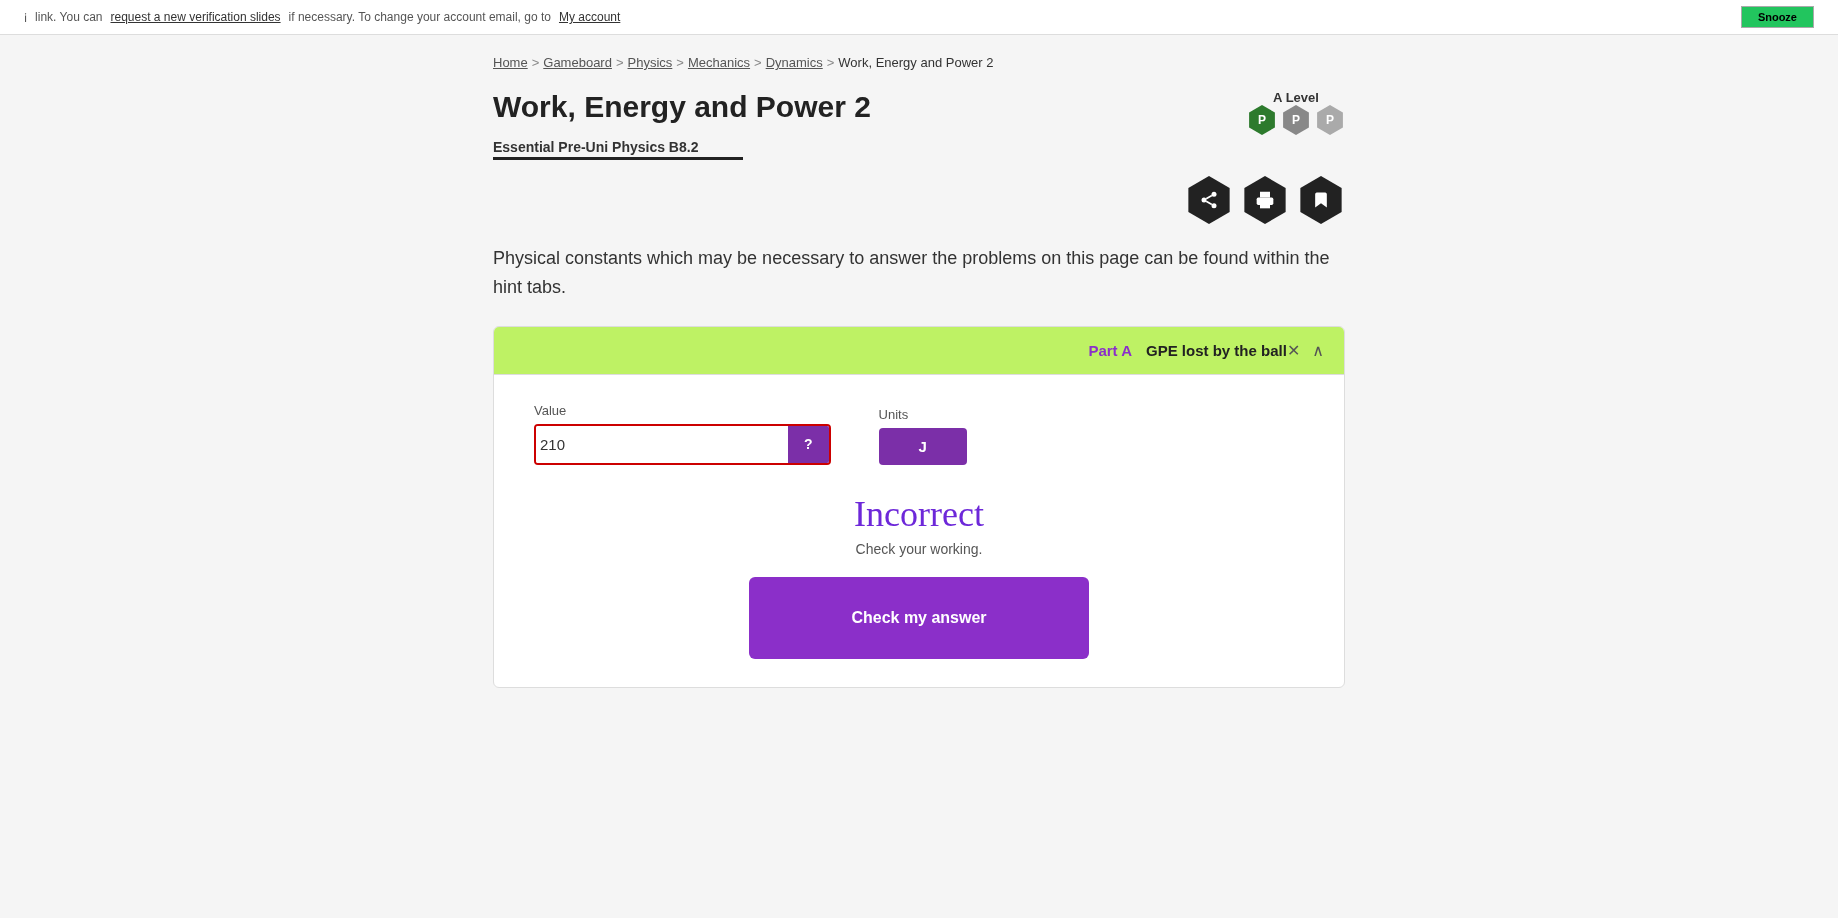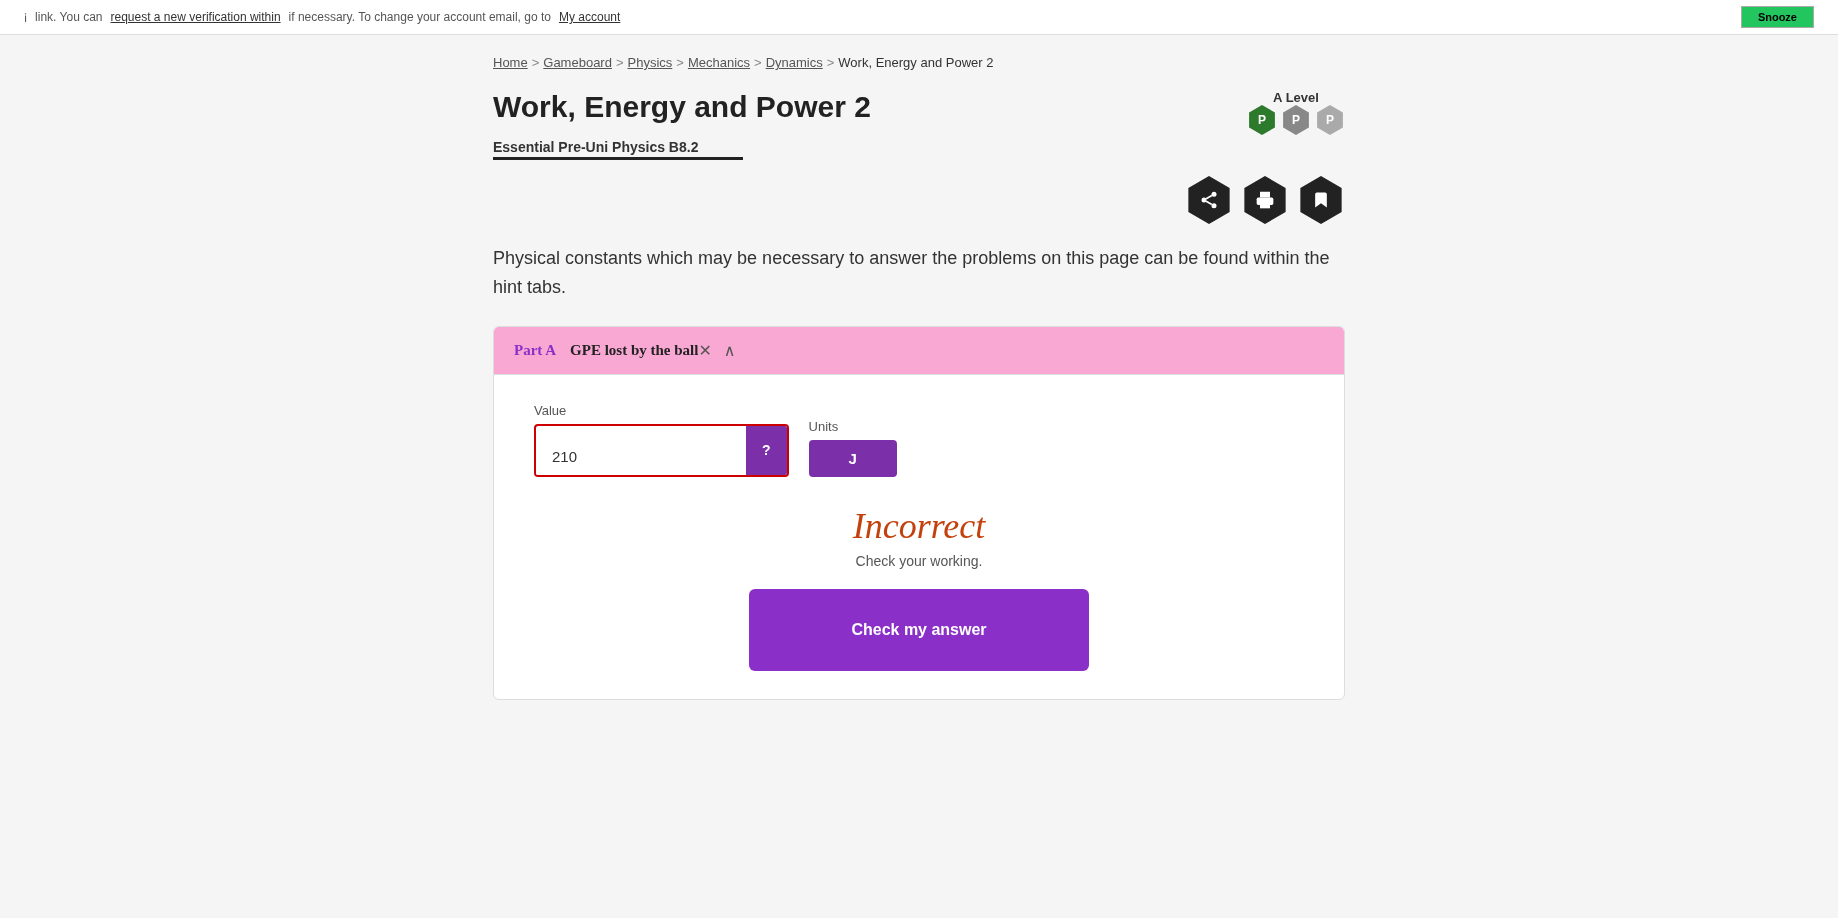--- a/index.html
+++ b/index.html
@@ -143,27 +143,26 @@
     }
 
     
     .question-card {
       background: #fff;
       border: 1px solid #ddd;
       border-radius: 6px;
       overflow: hidden;
     }
     .card-header {
-      background: #f9a8d4;
+      background: #bef264;
       border-bottom: 1px solid #ddd;
       padding: 14px 20px;
       display: flex;
       align-items: center;
-      justify-content: flex-start;
-      font-family: Liberation Serif, serif;
+      justify-content: flex-end;
     }
     .part-label {
       color: #8b2fc9;
       font-weight: bold;
       font-size: 15px;
       margin-right: 14px;
     }
     .card-title {
       font-weight: bold;
       font-size: 15px;
@@ -187,48 +186,47 @@
     .question-text {
       font-size: 15px;
       color: #333;
       line-height: 1.7;
       margin-bottom: 24px;
     }
 
     
     .input-row {
       display: flex;
-      gap: 20px;
+      gap: 48px;
       align-items: flex-end;
       margin-bottom: 28px;
     }
     .input-group {
       display: flex;
       flex-direction: column;
       gap: 6px;
     }
     .input-label {
       font-size: 13px;
       color: #555;
     }
     .value-input-wrapper {
       display: flex;
       align-items: stretch;
       border: 2px solid #c00;
       border-radius: 4px;
       overflow: hidden;
     }
     .value-input {
-      width: 210px;
-      padding: 10px 16px;
+      width: 252px;
+      padding: 10px 4px;
       font-size: 15px;
       border: none;
       outline: none;
       color: #333;
-      margin-top: 12px;
     }
     .hint-btn {
       background: #7b2fa8;
       color: #fff;
       border: none;
       padding: 0 16px;
       font-size: 14px;
       font-weight: bold;
       cursor: pointer;
     }
@@ -245,22 +243,21 @@
     }
 
     
     .incorrect-area {
       text-align: center;
       margin-bottom: 20px;
     }
     .incorrect-text {
       font-size: 36px;
       font-family: 'Georgia', serif;
-      font-style: italic;
-      color: #c2410c;
+      color: #6d28d9;
       margin-bottom: 6px;
     }
     .check-working {
       font-size: 14px;
       color: #555;
     }
 
     
     .check-answer-btn {
       display: block;
@@ -276,21 +273,21 @@
       cursor: pointer;
       text-align: center;
     }
   </style>
 </head>
 <body>
 
 <div class="top-banner">
   <span>ℹ</span>
   <span>link. You can</span>
-  <a href="#">request a new verification within</a>
+  <a href="#">request a new verification slides</a>
   <span>if necessary. To change your account email, go to</span>
   <a href="#">My account</a>
   <button class="snooze-btn">Snooze</button>
 </div>
 
 <div class="main-content">
 
   <nav class="breadcrumb">
     <a href="#">Home</a>
     <span class="sep">&gt;</span>

